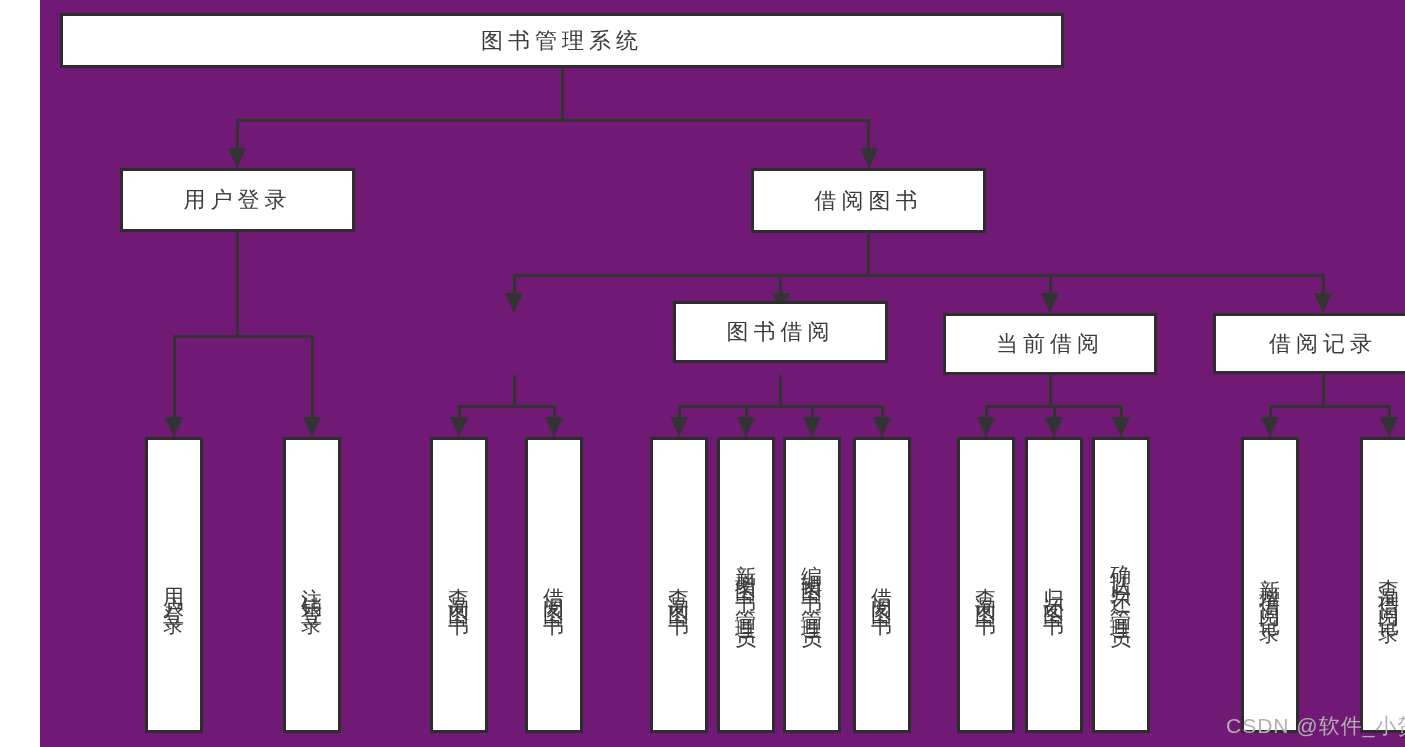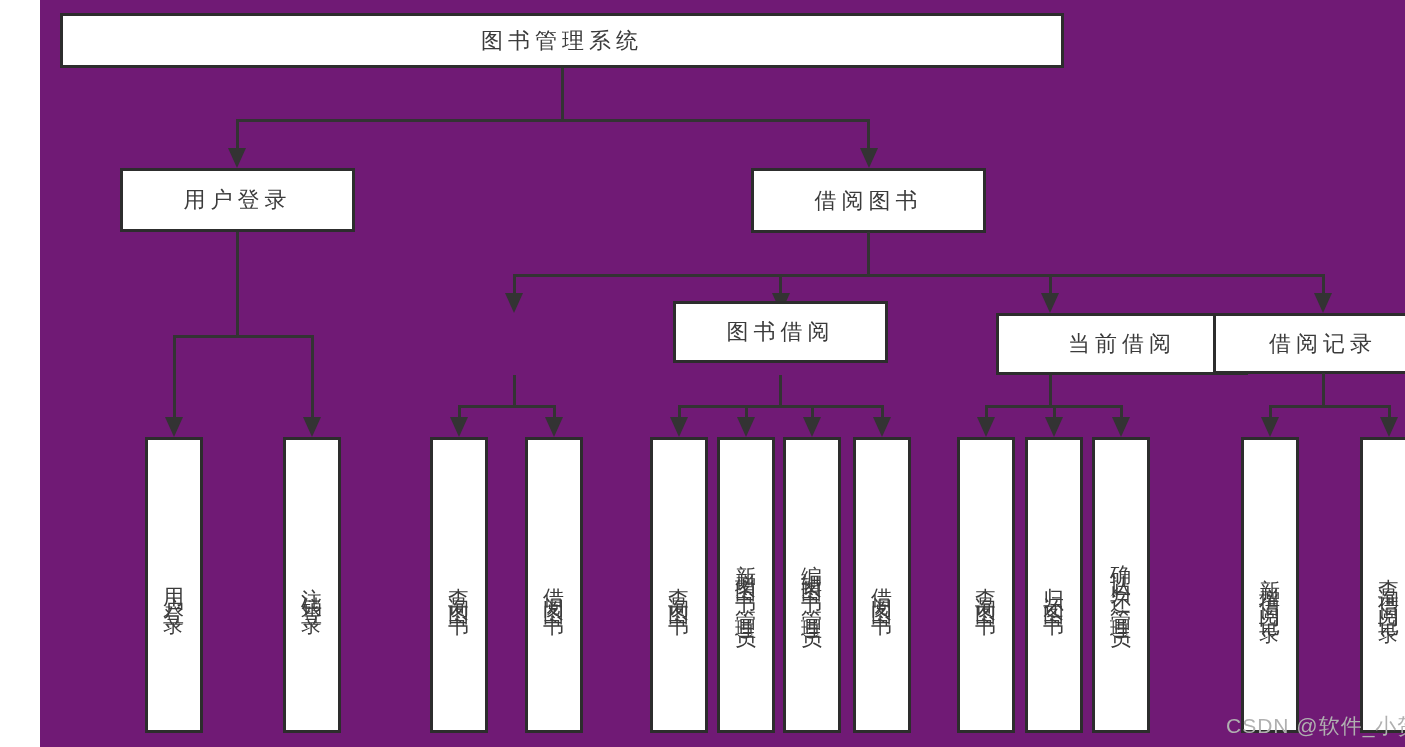--- a/index.html
+++ b/index.html
@@ -54,21 +54,21 @@
   <div class="drop" style="left:270.5px;top:335px;height:82px;"></div>
 
   <div class="vline" style="left:827px;top:232px;height:45px;"></div>
   <div class="hline" style="left:472.5px;top:274px;width:811px;"></div>
   <div class="drop" style="left:472.5px;top:274px;height:19px;"></div>
   <div class="drop" style="left:739px;top:274px;height:19px;"></div>
   <div class="drop" style="left:1008.5px;top:274px;height:19px;"></div>
   <div class="drop" style="left:1281.5px;top:274px;height:19px;"></div>
 
   <div class="node" style="left:633px;top:301px;width:215px;height:62px;">图书借阅</div>
-  <div class="node" style="left:956px;top:313px;width:252px;height:62px;">当前借阅</div>
+  <div class="node" style="left:903px;top:313px;width:214px;height:62px;">当前借阅</div>
   <div class="node" style="left:1173px;top:313px;width:220px;height:61px;">借阅记录</div>
 
   <div class="vline" style="left:472.5px;top:375px;height:33px;"></div>
   <div class="vline" style="left:739px;top:375px;height:33px;"></div>
   <div class="vline" style="left:1008.5px;top:375px;height:33px;"></div>
   <div class="vline" style="left:1281.5px;top:373px;height:35px;"></div>
 
   <div class="hline" style="left:417.5px;top:405px;width:98px;"></div>
   <div class="hline" style="left:637.5px;top:405px;width:206px;"></div>
   <div class="hline" style="left:944.5px;top:405px;width:138px;"></div>

